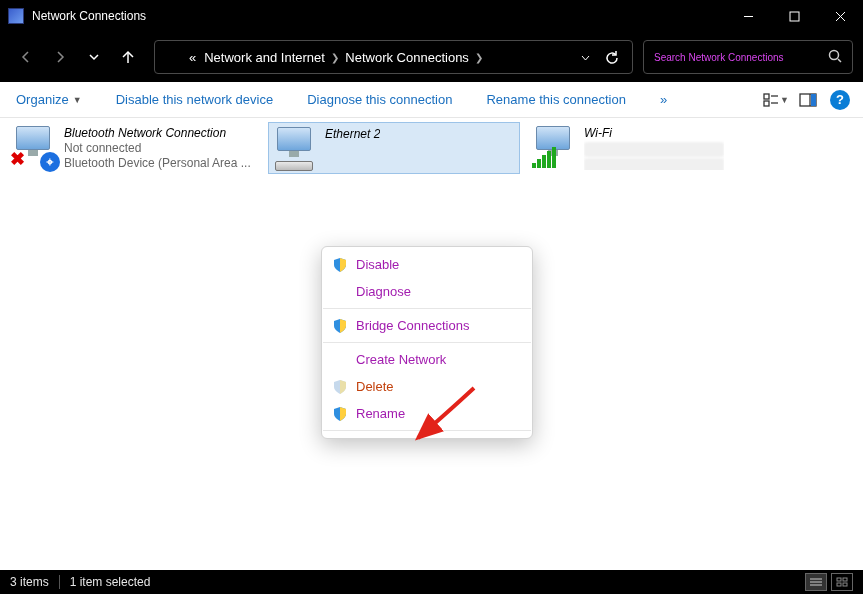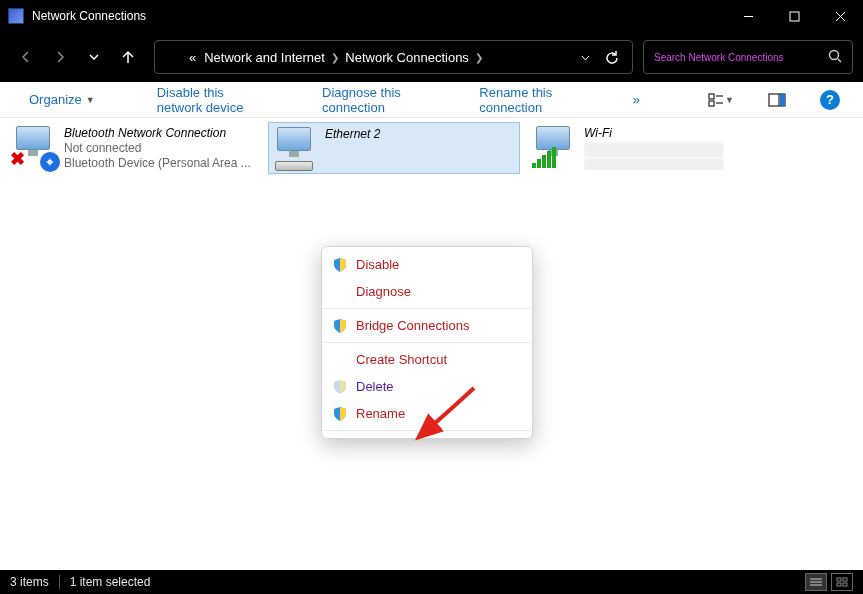--- a/index.html
+++ b/index.html
@@ -20,21 +20,21 @@
   .navbtn.dim svg { stroke:#888; }
   .addrbar { flex:1; height:34px; background:#000; border:1px solid #4a4a4a; border-radius:4px; display:flex; align-items:center; margin:0 8px; padding:0 6px; color:#fff; font-size:13px; }
   .addrbar .crumb { margin:0 4px; }
   .addrbar .sep { color:#aaa; margin:0 2px; font-size:10px; }
   .addr-spacer { flex:1; }
   .addr-right { display:flex; align-items:center; gap:14px; padding-right:6px; }
   .searchbox { width:210px; height:34px; background:#000; border:1px solid #4a4a4a; border-radius:4px; display:flex; align-items:center; padding:0 10px; color:#d946ef; font-size:10px; }
   .searchbox .sicon { margin-left:auto; color:#aaa; }
 
   
-  .cmdbar { height:36px; background:#fff; border-bottom:1px solid #e6e6e6; display:flex; align-items:center; padding:0 23px;gap:28px; }
+  .cmdbar { height:36px; background:#fff; border-bottom:1px solid #e6e6e6; display:flex; align-items:center; padding:0 10px; }
   .cmdbtn { display:flex; align-items:center; color:#1a6fbf; font-size:13px; padding:4px 6px; margin-right:22px; cursor:default; }
   .cmdbtn .caret { margin-left:4px; font-size:9px; color:#555; }
   .cmd-spacer { flex:1; }
   .toolicon { width:26px; height:26px; display:flex; align-items:center; justify-content:center; margin-left:6px; color:#333; }
   .helpicon { width:20px; height:20px; border-radius:50%; background:#0a7dd6; color:#fff; display:flex; align-items:center; justify-content:center; font-size:13px; font-weight:bold; }
 
   
   .content { position:relative; height:calc(594px - 32px - 50px - 36px - 24px); background:#fff; }
   .conn { position:absolute; width:252px; height:52px; display:flex; padding:4px 2px; }
   .conn.selected { background:#d8e8f7; border:1px solid #9cc3e8; }
@@ -49,23 +49,23 @@
   .wifi-bars span:nth-child(1){height:5px} .wifi-bars span:nth-child(2){height:9px}
   .wifi-bars span:nth-child(3){height:13px} .wifi-bars span:nth-child(4){height:17px}
   .wifi-bars span:nth-child(5){height:21px}
   .conn-text { font-size:12px; line-height:15px; overflow:hidden; }
   .conn-text .name { color:#000; white-space:nowrap;font-style:italic; }
   .conn-text .sub { color:#666; white-space:nowrap; }
   .blurbar { height:15px; width:140px; background:#f0f0f0; border-radius:3px; margin-top:1px; filter:blur(1px); }
 
   
   .ctxmenu { position:absolute; left:321px; top:128px; width:212px; background:#fff; border:1px solid #d4d4d4; border-radius:6px; box-shadow:0 6px 22px rgba(0,0,0,.24); padding:4px 0; z-index:50; }
-  .mitem { display:flex; align-items:center; height:27px; padding:0 12px 0 34px; font-size:13px; color:#b91c1c; position:relative; }
+  .mitem { display:flex; align-items:center; height:27px; padding:0 12px 0 34px; font-size:13px; color:#a21caf; position:relative; }
   .mitem.bold { font-weight:600; }
-  .mitem.disabled { color:#4c1d95; }
+  .mitem.disabled { color:#c2410c; }
   .mitem .shield { position:absolute; left:10px; width:16px; height:16px; }
   .msep { height:1px; background:#e6e6e6; margin:3px 1px; }
   .shield-svg { width:16px; height:16px; }
 
   
   .arrow { position:absolute; left:408px; top:266px; z-index:60; pointer-events:none; }
 
   
   .statusbar { position:absolute; bottom:0; left:0; right:0; height:24px; background:#000; color:#e6e6e6; display:flex; align-items:center; font-size:12px; padding:12px 10px; }
   .statusbar .divider { width:1px; height:14px; background:#555; margin:0 10px; }
@@ -246,21 +246,21 @@
       <span class="shield">
         <svg class="shield-svg" viewBox="0 0 16 16">
             <path d="M8 1 L14 3 V8 C14 12 8 15 8 15 C8 15 2 12 2 8 V3 Z" fill="#2f8fe0"></path>
             <path d="M8 1 L14 3 V8 C14 12 8 15 8 15 Z" fill="#ffcf3e"></path>
           </svg>
       </span>
       <span>Bridge Connections</span>
     </div>
     <div class="msep"></div>
     <div class="mitem">
-      <span>Create Shortcut</span>
+      <span>Create Network</span>
     </div>
     <div class="mitem disabled">
       <span class="shield">
         <svg class="shield-svg" viewBox="0 0 16 16">
             <path d="M8 1 L14 3 V8 C14 12 8 15 8 15 C8 15 2 12 2 8 V3 Z" fill="#c6d9ec"></path>
             <path d="M8 1 L14 3 V8 C14 12 8 15 8 15 Z" fill="#eadfa8"></path>
           </svg>
       </span>
       <span>Delete</span>
     </div>

